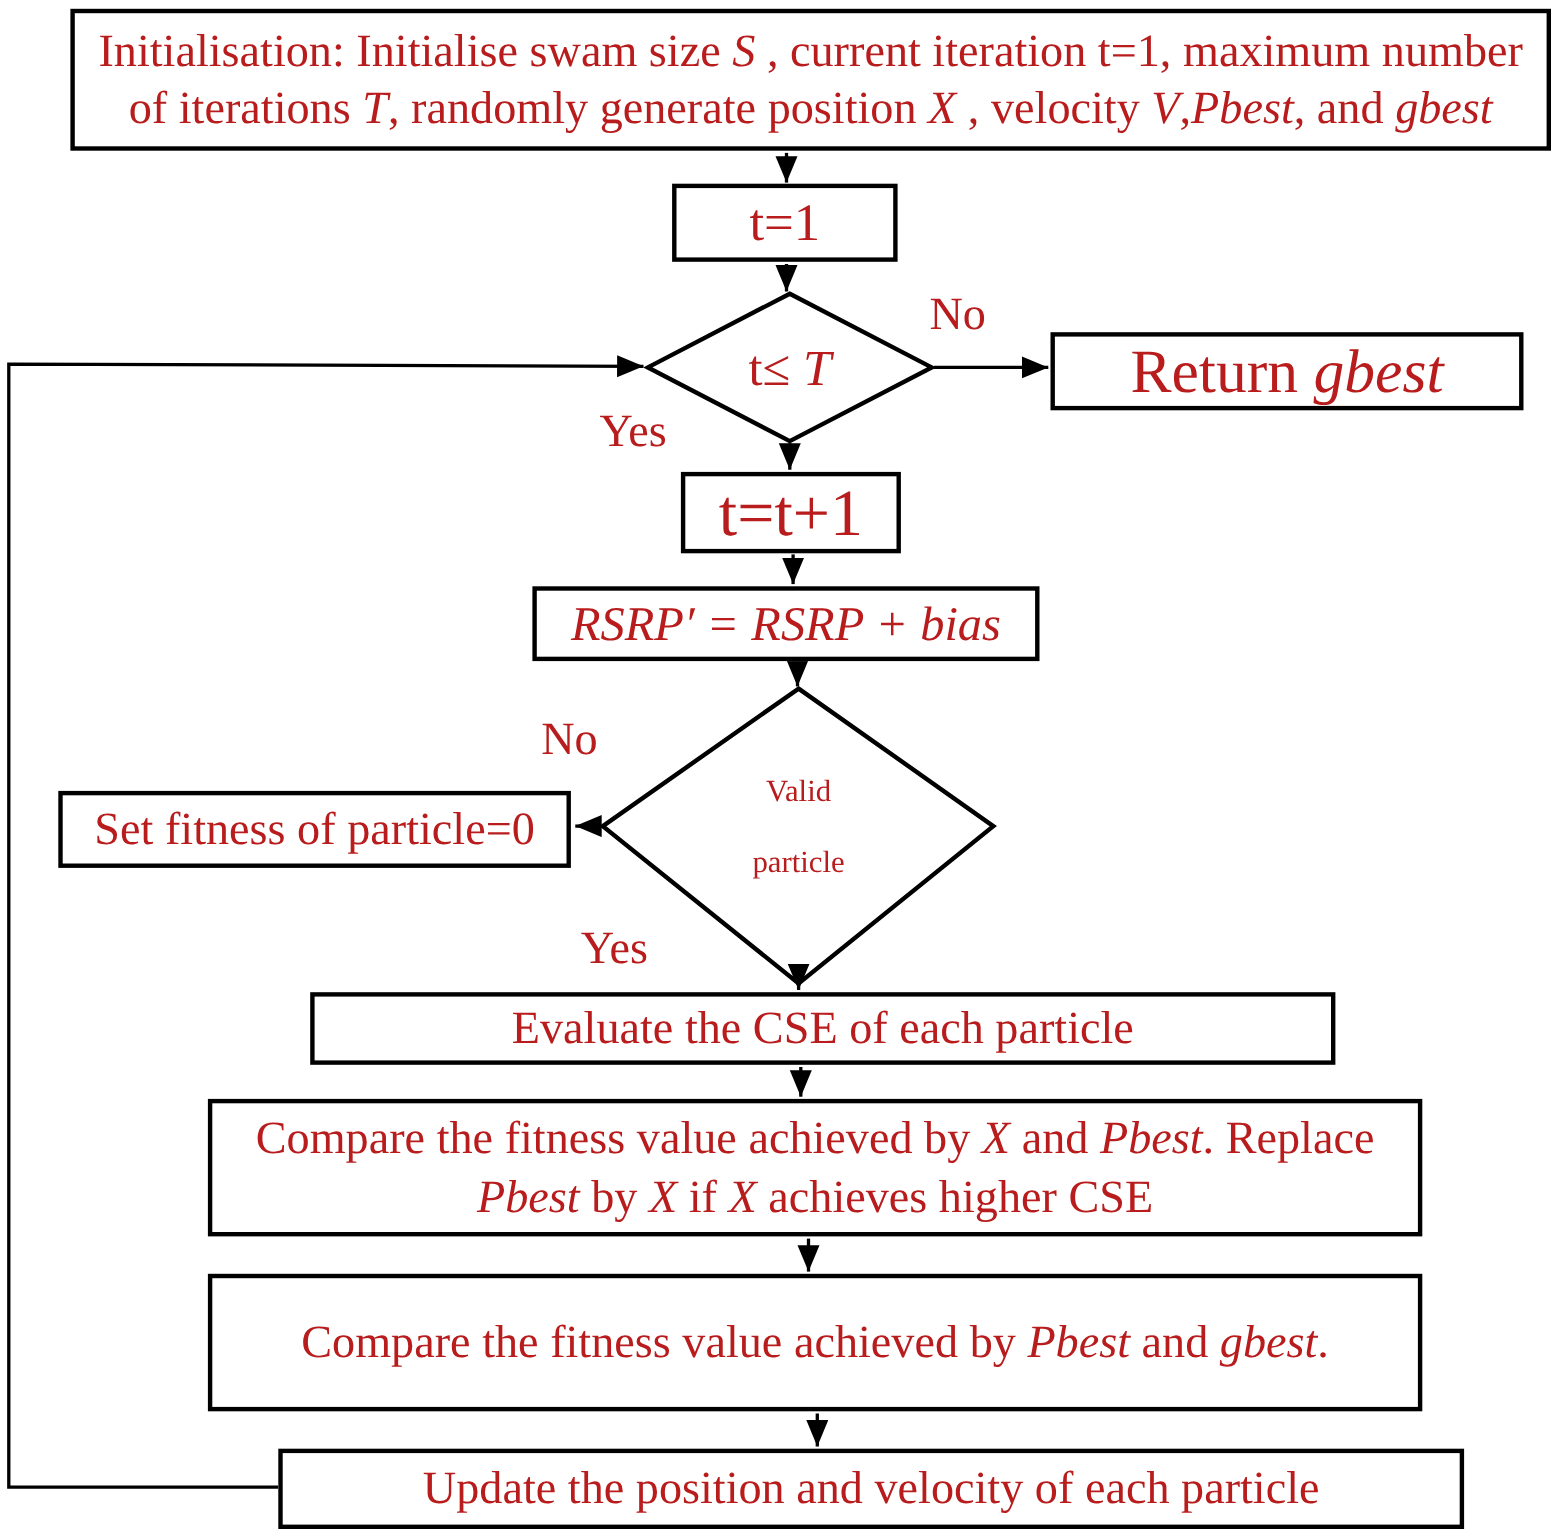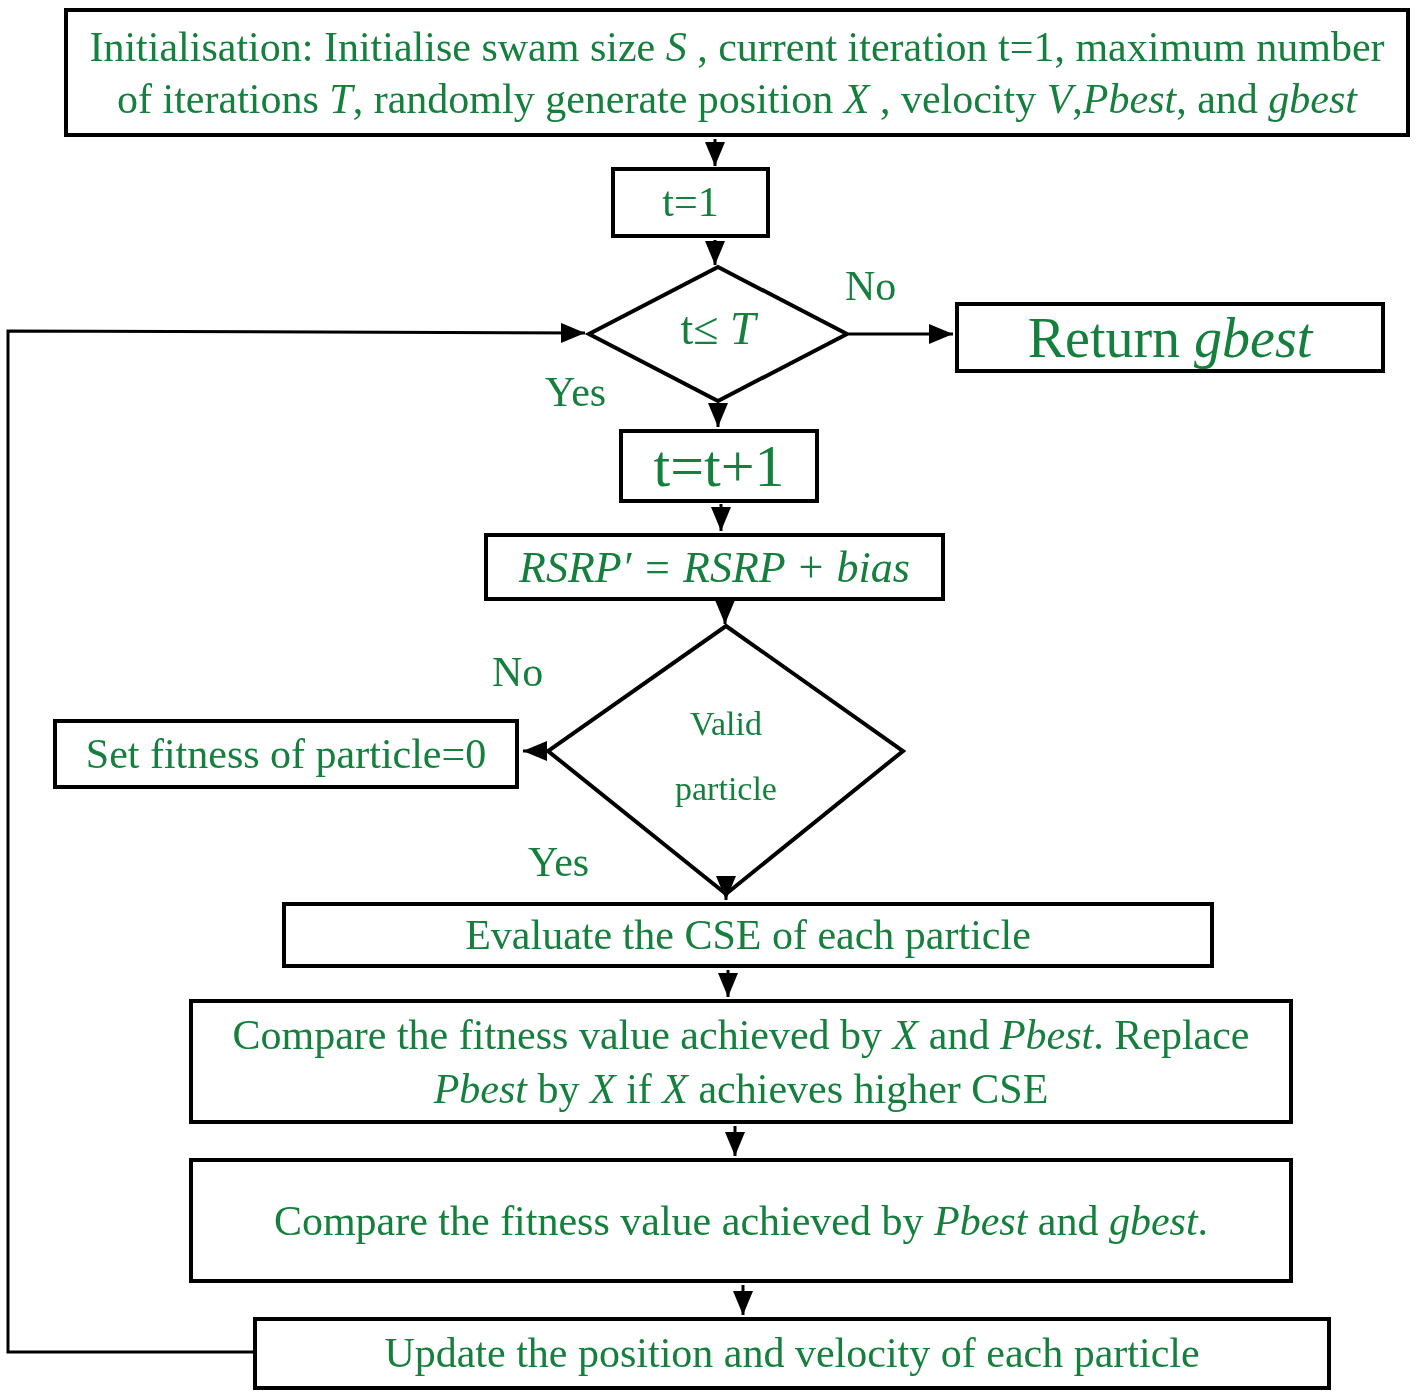--- a/index.html
+++ b/index.html
@@ -2,21 +2,21 @@
 <html><head>
 <meta charset="utf-8">
 <style>
   html, body { margin: 0; padding: 0; background: #ffffff; }
   .stage {
     position: relative;
     width: 1418px;
     height: 1392px;
     background: #ffffff;
     font-family: "Liberation Serif", serif;
-    color: #15803d;
+    color: #b91c1c;
     overflow: hidden;
   }
   .wires {
     position: absolute;
     left: 0; top: 0;
     width: 1418px; height: 1392px;
   }
   .node {
     position: absolute;
     box-sizing: border-box;
@@ -29,44 +29,45 @@
     text-align: center;
     font-size: 42px;
     line-height: 1.25;
   }
   .node .line { white-space: nowrap; }
   .dlabel {
     position: absolute;
     display: flex;
     flex-direction: column;
     align-items: center;
+    justify-content: center;
     text-align: center;
     background: transparent;
   }
   .elabel {
     position: absolute;
     font-size: 42px;
     white-space: nowrap;
   }
   .it { font-style: italic; }
 
   
   #n-init   { left: 64px;  top: 8px;    width: 1346px; height: 129px; line-height: 52px; }
-  #n-t1     { left: 611px; top: 167px;  width: 159px;  height: 71px;  font-size: 42px; }
+  #n-t1     { left: 611px; top: 167px;  width: 205px;  height: 71px;  font-size: 48px; }
   #n-return { left: 955px; top: 302px;  width: 430px;  height: 71px;  font-size: 56px; }
   #n-t2     { left: 619px; top: 429px;  width: 200px;  height: 74px;  font-size: 60px; }
   #n-rsrp   { left: 484px; top: 533px;  width: 461px;  height: 68px;  font-size: 44px; }
   #n-setfit { left: 53px;  top: 719px;  width: 466px;  height: 70px;  }
   #n-eval   { left: 282px; top: 902px;  width: 932px;  height: 66px;  }
   #n-cmp1   { left: 189px; top: 999px;  width: 1104px; height: 125px; line-height: 54px; }
   #n-cmp2   { left: 189px; top: 1158px; width: 1104px; height: 125px; line-height: 54px; text-align: center; }
   #n-upd    { left: 253px; top: 1317px; width: 1078px;  height: 73px;  }
 
   #d1-label { left: 593px; top: 302px; width: 250px; height: 64px;  font-size: 46px; }
-  #d2-label { left: 601px; top: 698px; width: 250px; height: 108px; font-size: 34px; line-height: 52px; gap: 13px; }
+  #d2-label { left: 601px; top: 698px; width: 250px; height: 108px; font-size: 28px; line-height: 52px; gap: 13px; }
 
   #lbl-no1  { left: 845px; top: 262px; }
   #lbl-yes1 { left: 545px; top: 368px; }
   #lbl-no2  { left: 492px; top: 648px; }
   #lbl-yes2 { left: 528px; top: 838px; }
 </style>
 </head>
 <body>
 
 <div class="stage">

